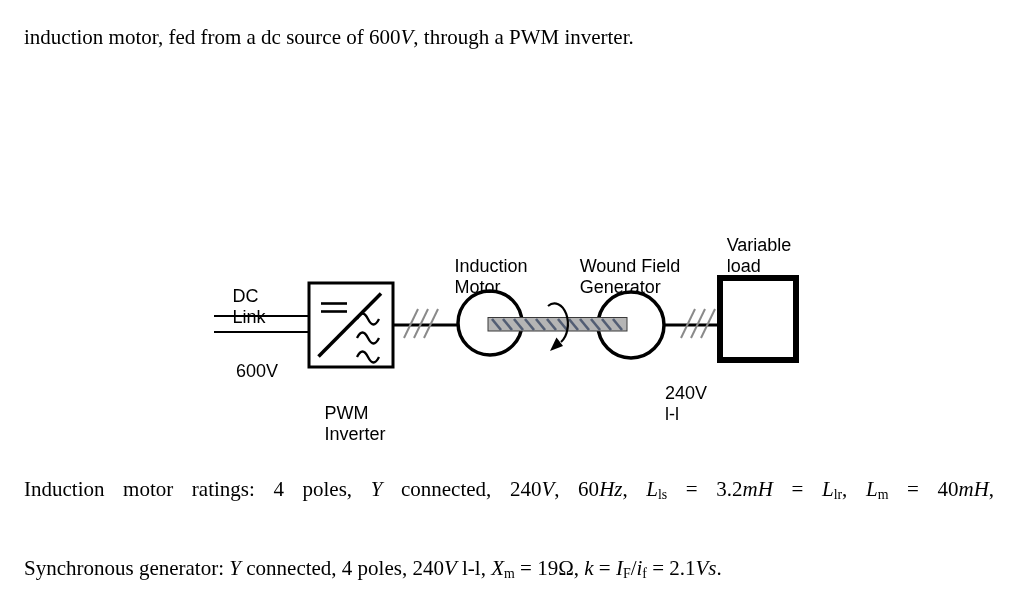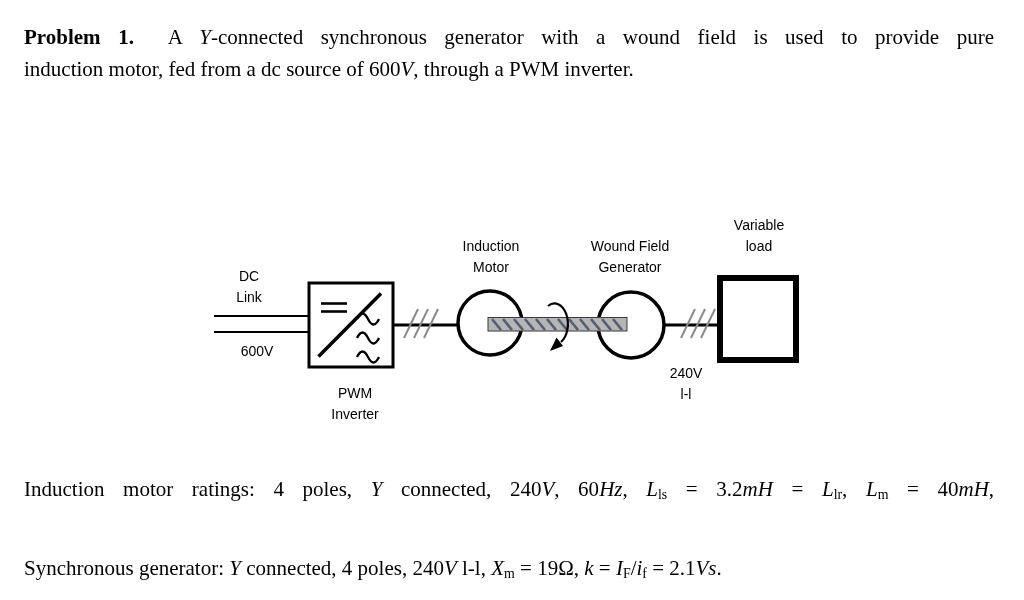--- a/index.html
+++ b/index.html
@@ -16,30 +16,29 @@
     font-size:21px; line-height:31.5px;
   }
   .tline { text-align: justify; text-align-last: justify; }
   .tline.last { text-align: right; text-align-last: left; }
   .s-b { font-weight: 700; }
   .s-i { font-style: italic; }
   .s-subi { font-size: 0.66em; vertical-align: -0.2em; }
   .diagram-label {
     position:absolute; transform: translateX(-50%);
     font-family: "Liberation Sans", sans-serif;
-    font-size: 14px; line-height: 21px;
-    text-align: center; white-space: nowrap;
+    font-size: 18px; line-height: 21px;
+    text-align: left; white-space: nowrap; margin-top: 20px;
   }
   #diagram-svg { position:absolute; left:0; top:0; }
 </style>
 </head>
 <body>
 
 <div class="textblock" style="top:22px">
-  <div class="tline"><span class="s-b">Problem 1.</span><span>&nbsp; A </span><span class="s-i">Y</span><span>-connected synchronous generator with a wound field is used to provide pure</span></div>
   <div class="tline last"><span>induction motor, fed from a dc source of 600</span><span class="s-i">V</span><span>, through a PWM inverter.</span></div>
 </div>
 
 <div class="textblock" style="top:135px">
 </div>
 
 <div class="textblock" style="top:474px">
   <div class="tline"><span>Induction motor ratings: 4 poles, </span><span class="s-i">Y</span><span> connected, 240</span><span class="s-i">V</span><span>, 60</span><span class="s-i">Hz</span><span>, </span><span class="s-i">L</span><span class="s-subi">ls</span><span> = 3.2</span><span class="s-i">mH</span><span> = </span><span class="s-i">L</span><span class="s-subi">lr</span><span>, </span><span class="s-i">L</span><span class="s-subi">m</span><span> = 40</span><span class="s-i">mH</span><span>,</span></div>
 </div>
 

